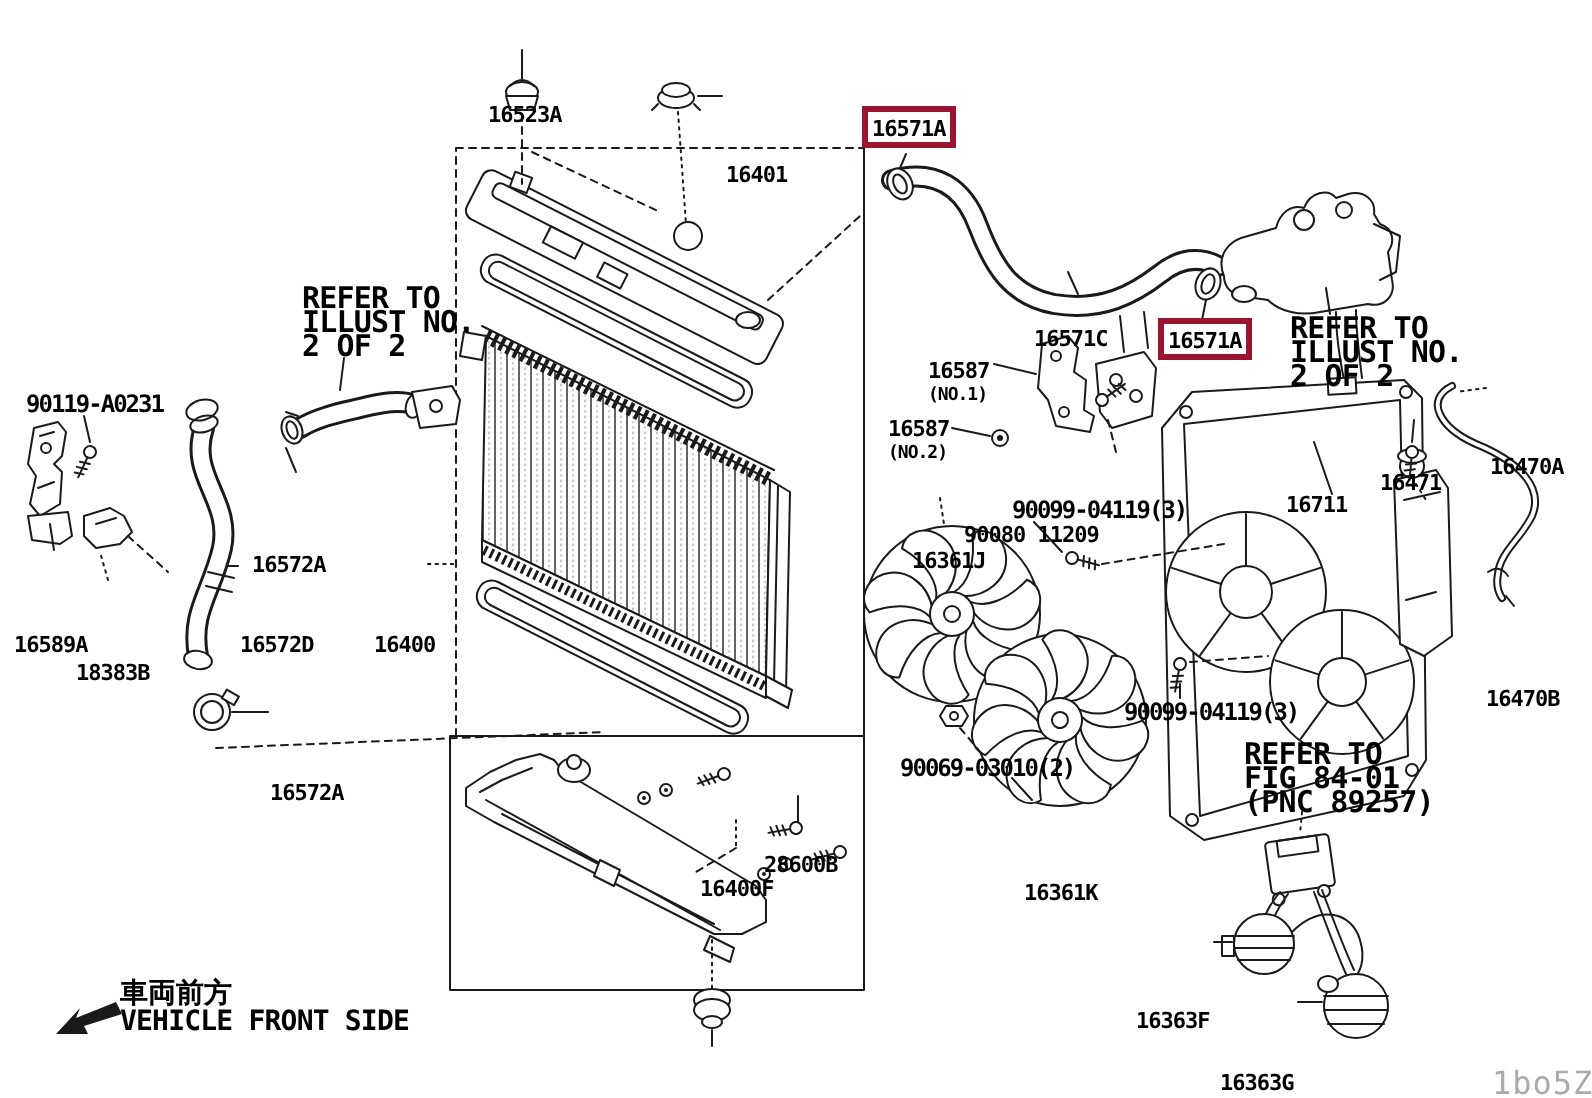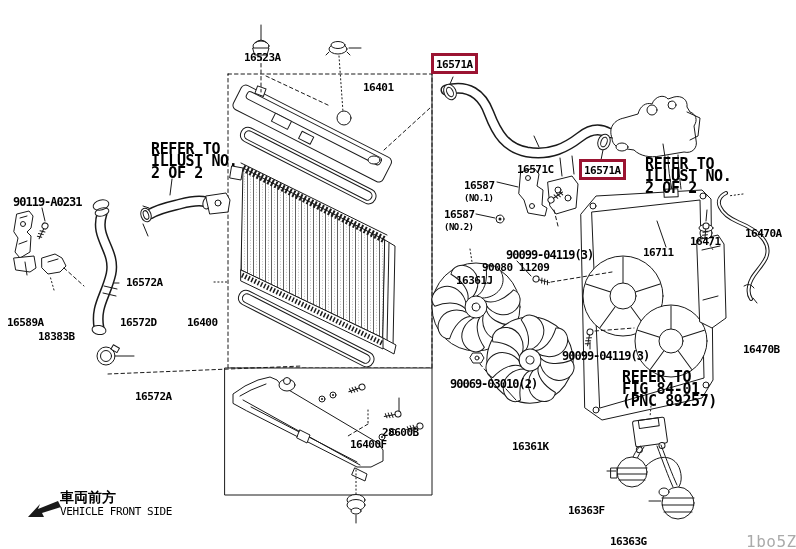--- a/index.html
+++ b/index.html
@@ -14,21 +14,21 @@
   .hose-i{stroke:#fff;stroke-width:8;fill:none;stroke-linecap:round;}
   .tube-o{stroke:#1a1a1a;stroke-width:4;fill:none;stroke-linecap:round;}
   .tube-i{stroke:#fff;stroke-width:2;fill:none;stroke-linecap:round;}
   .lbl{position:absolute;white-space:nowrap;color:#000;}
   .pn{font-weight:bold;font-size:11px;line-height:12px;letter-spacing:-0.5px;margin-top:40px;}
   .pn-sm{font-weight:bold;font-size:12px;line-height:11px;letter-spacing:-1px;}
   .sub{display:block;font-weight:bold;font-size:9px;line-height:10px;letter-spacing:-0.5px;}
   .red-box{border:3px solid #0369a1;background:#fff;padding:0 2px;line-height:13px;}
   .note{font-weight:bold;font-size:15px;line-height:12px;letter-spacing:-0.4px;}
   .jp{font-weight:bold;font-size:14px;line-height:11px;font-family:"DejaVu Sans",sans-serif;}
-  .en{font-weight:normal;font-size:11px;line-height:11px;letter-spacing:-0.4px;text-align:right;}
+  .en{font-weight:bold;font-size:14px;line-height:11px;letter-spacing:-0.4px;text-align:right;}
   .wm{font-size:16px;color:#ababab;letter-spacing:0.5px;}
 </style>
 </head>
 <body>
 
 <div id="stage">
 
 <svg width="796" height="549" viewBox="0 0 796 549">
   <defs>
     <pattern id="fins" width="6" height="8" patternUnits="userSpaceOnUse">

